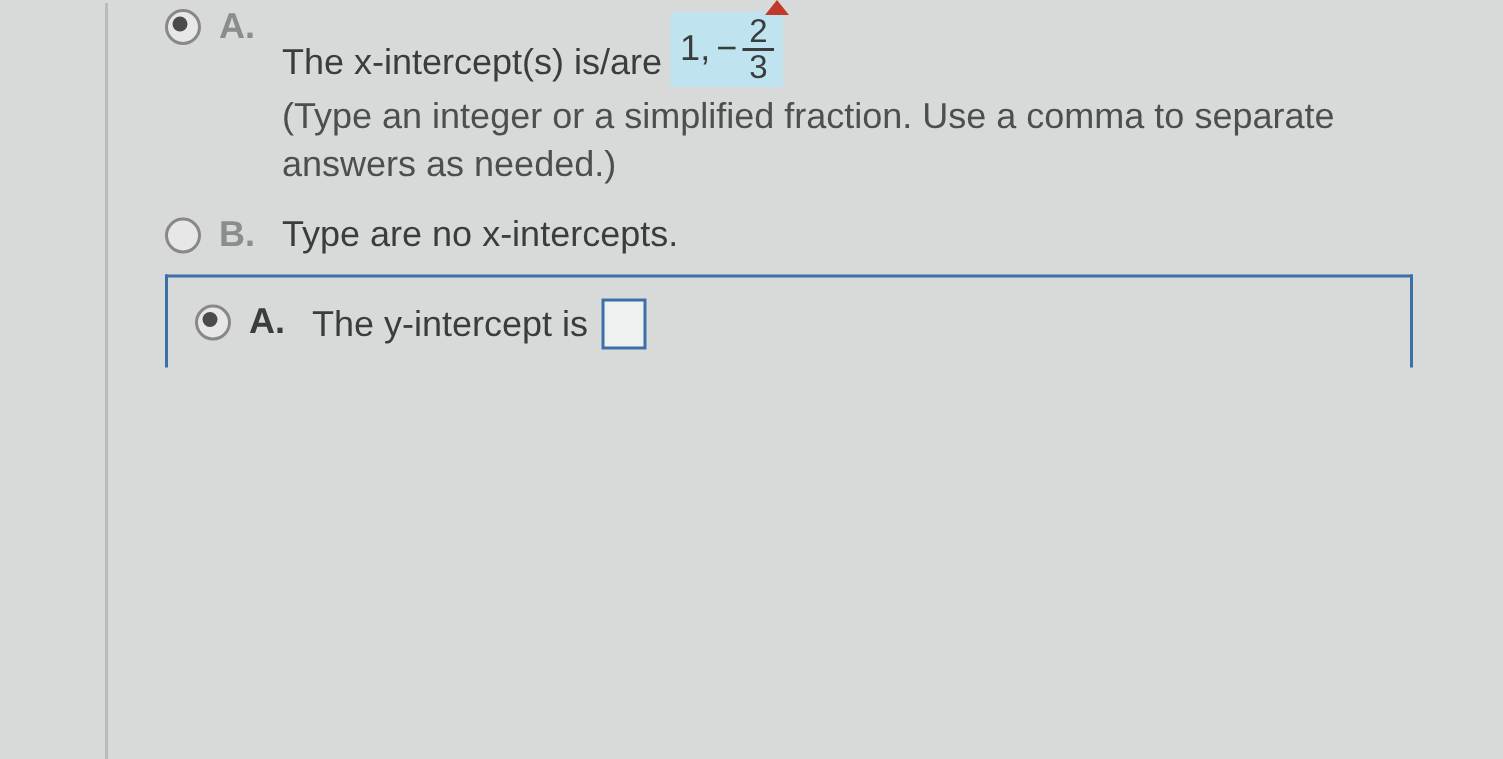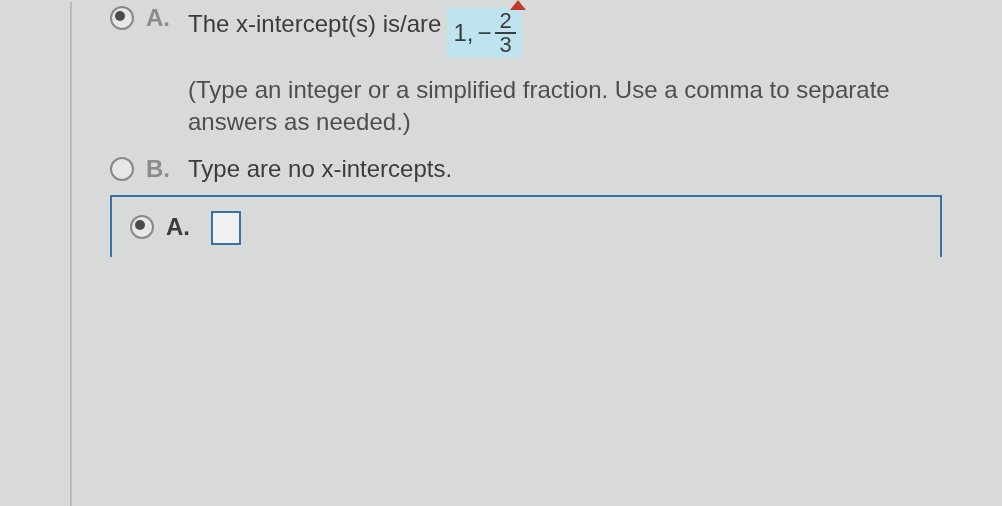--- a/index.html
+++ b/index.html
@@ -55,21 +55,21 @@
   .option-letter {
     font-weight: bold;
     color: #5a5d5e;
     min-width: 30px;
   }
   .option-body {
     flex: 1;
   }
   .inline-row {
     display: flex;
-    align-items: flex-start;
+    align-items: flex-end;
     flex-wrap: wrap;
     gap: 6px;
   }
   .answer-box {
     background: #bfe3ef;
     padding: 2px 6px;
     display: inline-flex;
     align-items: center;
     gap: 4px;
     position: relative;
@@ -90,21 +90,21 @@
     flex-direction: column;
     align-items: center;
     line-height: 1;
     vertical-align: middle;
     font-size: 22px;
   }
   .frac .num { border-bottom: 2px solid #3a3d3e; padding: 0 4px; }
   .frac .den { padding: 0 4px; }
   .hint {
     color: #4c4f50;
-    margin-top: 16px;
+    margin-top: 4px;
   }
   .section-f {
     margin: 22px 0 22px 0;
   }
   .selected-box {
     border: 2px solid #3b6fa8;
     border-bottom: none;
     padding: 14px 18px 12px 18px;
     margin-top: 4px;
   }
@@ -153,19 +153,20 @@
     </div>
   </div>
 
 
   <div class="selected-box">
     <div class="option-row" style="margin-bottom:0;">
       <div class="radio selected"></div>
       <div class="option-letter" style="color:#3a3d3e;">A.</div>
       <div class="option-body">
         <div class="inline-row">
+          <span>The y-intercept is</span>
           <span class="blank-input"></span>
         </div>
       </div>
     </div>
   </div>
 
 </div>
 
 </body></html>

